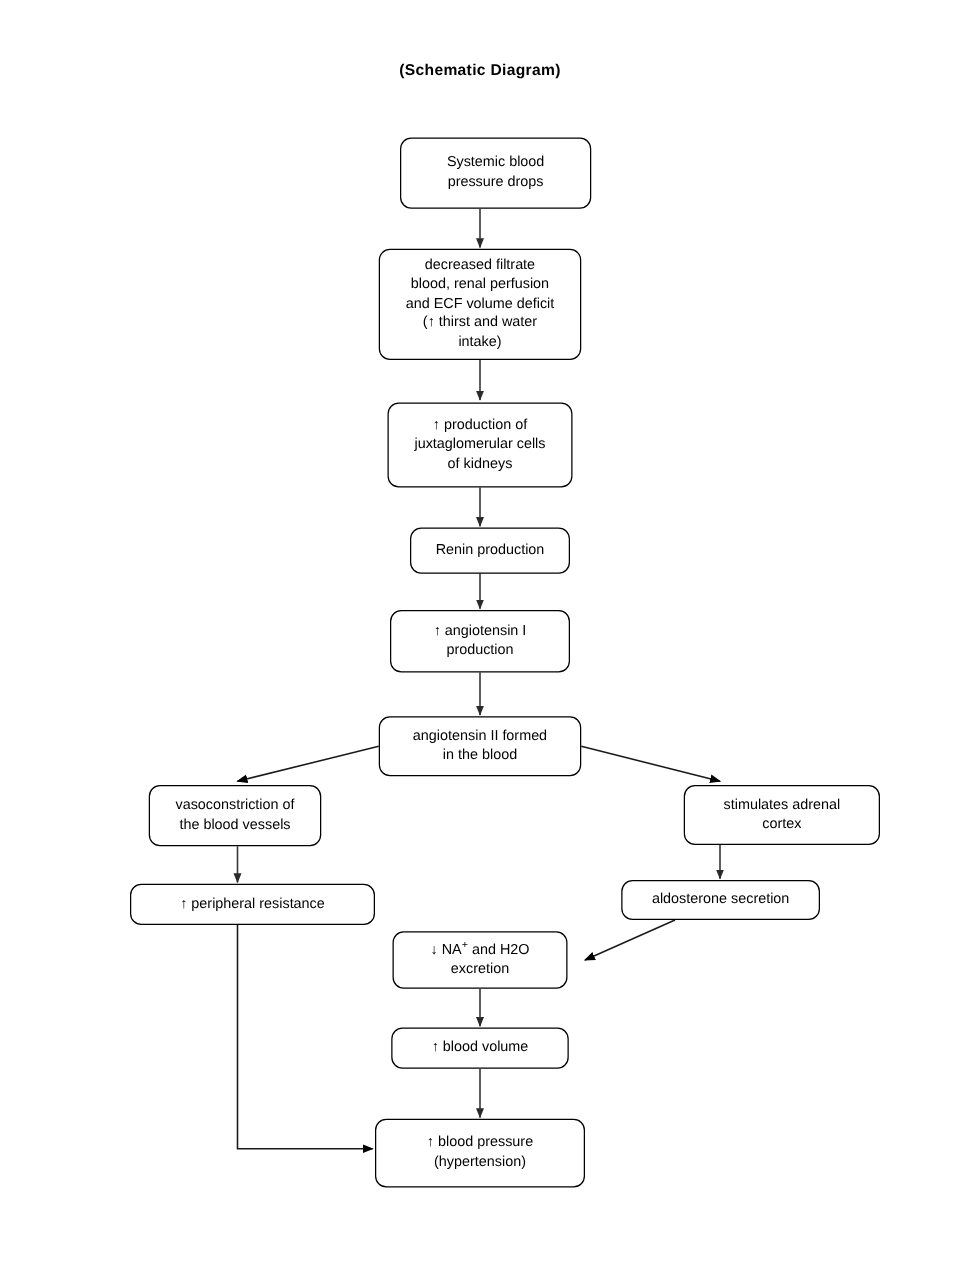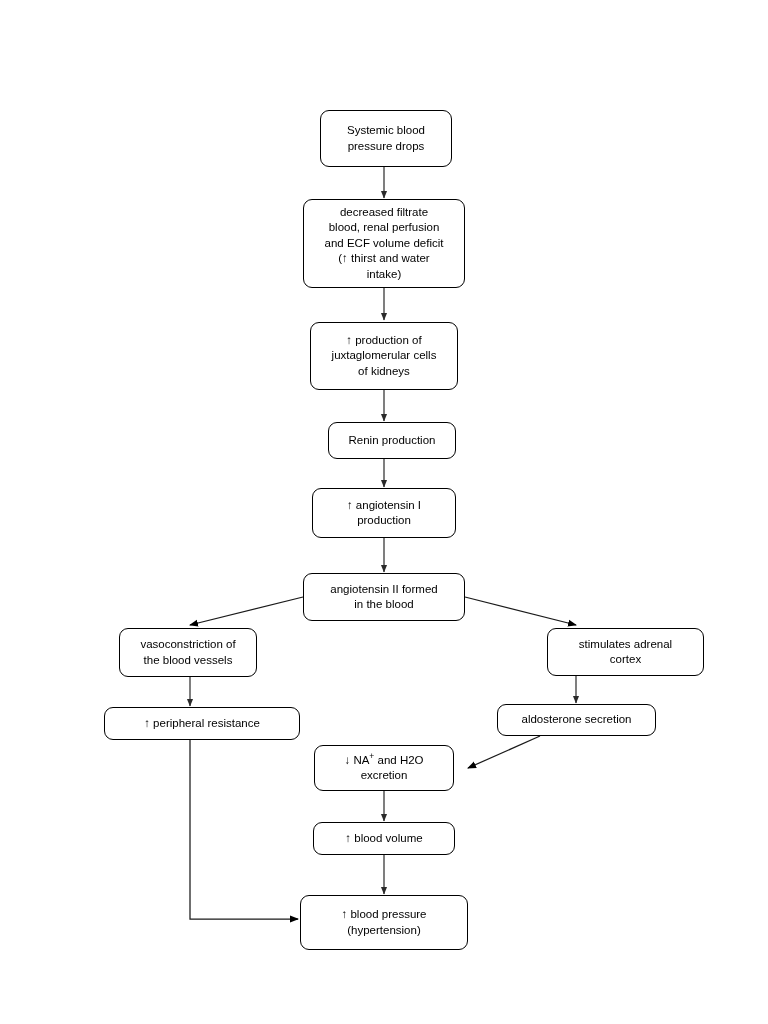--- a/index.html
+++ b/index.html
@@ -75,20 +75,21 @@
   svg#connectors .diag,
   svg#connectors .elbow {
     stroke: #1a1a1a;
     stroke-width: 1.25px;
   }
 </style>
 </head>
 <body>
 
 <div id="diagram-title">
+  <span class="title-line-2">(Schematic Diagram)</span>
 </div>
 
 <svg id="connectors" viewBox="0 0 768 1024">
   <defs>
     <marker id="arrow" markerWidth="9" markerHeight="9" refX="7.4" refY="3.6" orient="auto" markerUnits="userSpaceOnUse">
       <path d="M0,0.4 L8,3.6 L0,6.8 z" fill="#2a2a2a"></path>
     </marker>
     <marker id="arrowdark" markerWidth="10" markerHeight="10" refX="8" refY="4" orient="auto" markerUnits="userSpaceOnUse">
       <path d="M0,0.5 L9,4 L0,7.5 z" fill="#000000"></path>
     </marker>
@@ -114,21 +115,21 @@
 
   <line class="diag" x1="540" y1="736" x2="468" y2="768" marker-end="url(#arrowdark)"></line>
 
   <line x1="384" y1="791" x2="384" y2="821" marker-end="url(#arrow)"></line>
 
   <line x1="384" y1="855" x2="384" y2="894" marker-end="url(#arrow)"></line>
 
   <polyline class="elbow" points="190,740 190,919 298,919" marker-end="url(#arrowdark)"></polyline>
 </svg>
 
-<div class="node" style="left:320px; top:110px; width:132px; height:57px;">
+<div class="node" style="left:320px; top:110px; width:153px; height:57px;">
   <span class="node-text">Systemic blood
 pressure drops</span>
 </div>
 
 <div class="node" style="left:303px; top:199px; width:162px; height:89px;">
   <span class="node-text">decreased filtrate
 blood, renal perfusion
 and ECF volume deficit
 (↑ thirst and water
 intake)</span>

